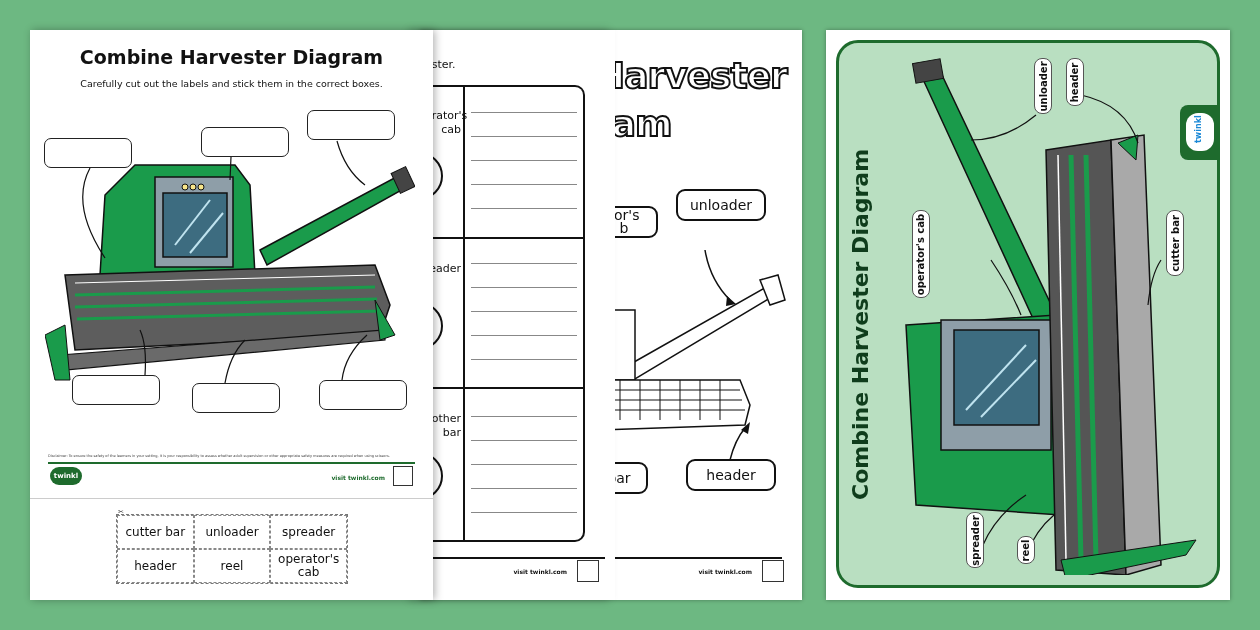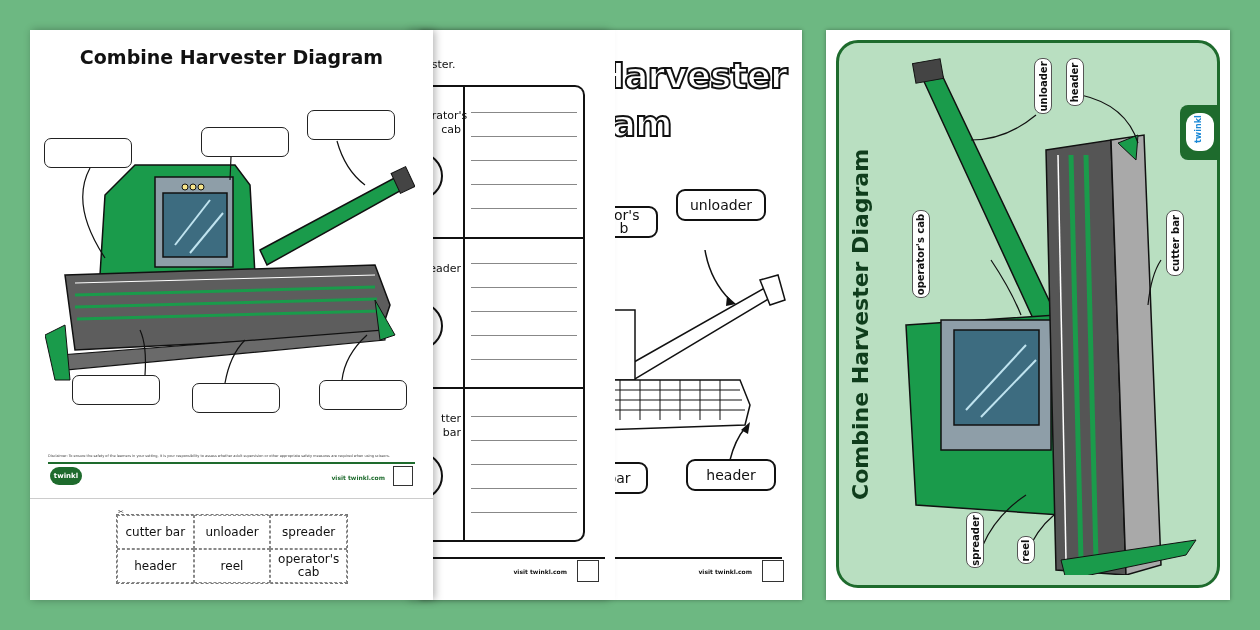--- a/index.html
+++ b/index.html
@@ -101,21 +101,21 @@
   <div class="subtitle-frag">ester.</div>
   <div class="table">
     <div class="vcol"></div>
     <div class="row-sep" style="top:150px"></div>
     <div class="row-sep" style="top:300px"></div>
 
     <div class="row-label" style="top:22px">erator's cab</div>
     <div class="circle" style="top:65px"></div>
     <div class="row-label" style="top:175px">eader</div>
     <div class="circle" style="top:215px"></div>
-    <div class="row-label" style="top:325px">tter bar</div>
+    <div class="row-label" style="top:325px">other bar</div>
     <div class="circle" style="top:365px"></div>
 
     <div class="write-line" style="top:25px"></div>
     <div class="write-line" style="top:49px"></div>
     <div class="write-line" style="top:73px"></div>
     <div class="write-line" style="top:97px"></div>
     <div class="write-line" style="top:121px"></div>
     <div class="write-line" style="top:176px"></div>
     <div class="write-line" style="top:200px"></div>
     <div class="write-line" style="top:224px"></div>
@@ -127,20 +127,21 @@
     <div class="write-line" style="top:401px"></div>
     <div class="write-line" style="top:425px"></div>
   </div>
   <div class="foot-line"></div>
   <div class="visit">visit twinkl.com</div>
   <div class="badge"></div>
 </div>
 
 <div class="sheet" id="sheet1">
   <div class="title">Combine Harvester Diagram</div>
+  <div class="subtitle">Carefully cut out the labels and stick them in the correct boxes.</div>
 
   <div class="box" style="left:14px; top:108px; width:88px; height:30px;"></div>
   <div class="box" style="left:171px; top:97px; width:88px; height:30px;"></div>
   <div class="box" style="left:277px; top:80px; width:88px; height:30px;"></div>
   <div class="box" style="left:42px; top:345px; width:88px; height:30px;"></div>
   <div class="box" style="left:162px; top:353px; width:88px; height:30px;"></div>
   <div class="box" style="left:289px; top:350px; width:88px; height:30px;"></div>
 
   <svg style="left:15px;top:95px" width="370" height="260">
 

